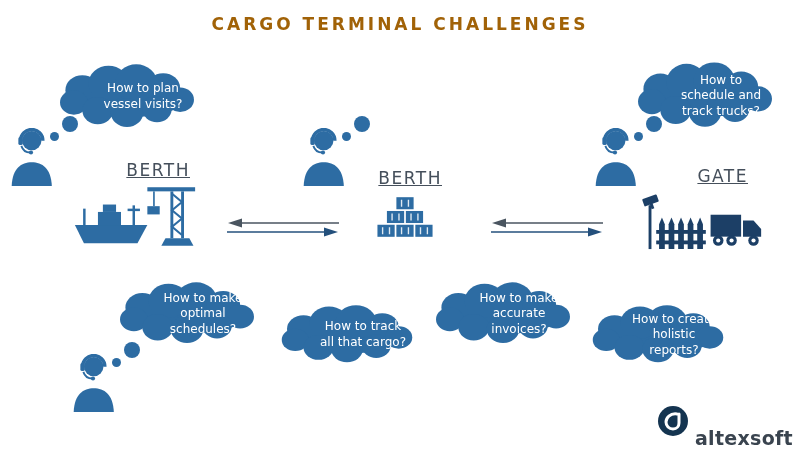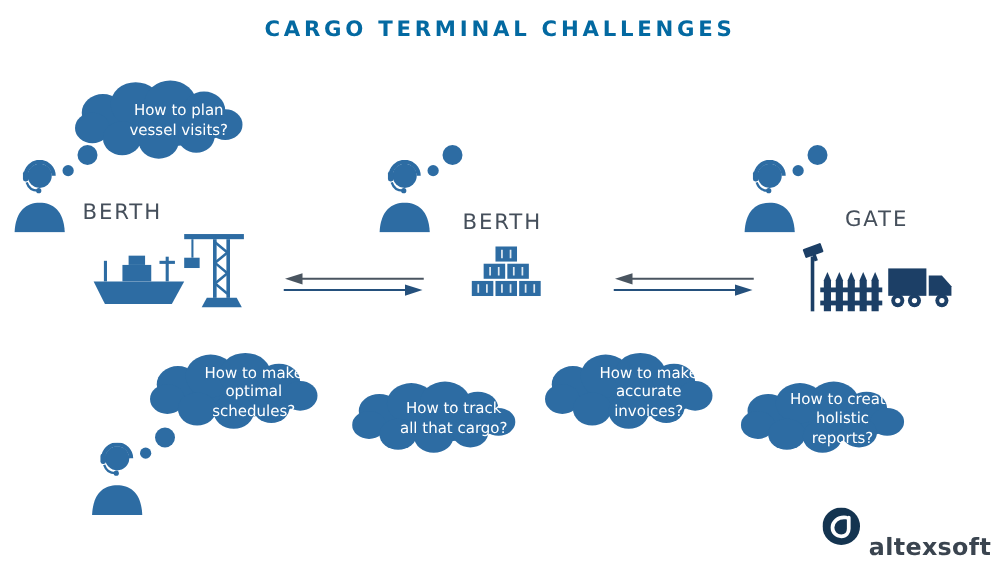--- a/index.html
+++ b/index.html
@@ -4,41 +4,41 @@
 <style>
   html,body{margin:0;padding:0;}
   body{
     width:800px;height:450px;position:relative;background:#ffffff;overflow:hidden;
     font-family:"DejaVu Sans","Liberation Sans",sans-serif;
   }
   .stage{position:absolute;inset:0;}
 
   .title{
     position:absolute;top:14px;left:0;width:800px;text-align:center;
-    font-size:17px;font-weight:600;letter-spacing:3px;color:#0369a1;
+    font-size:17px;font-weight:600;letter-spacing:3px;color:#a16207;
   }
 
   
   .cloud{position:absolute;color:#2d6ca3;}
   .cloud .cloud-shape{position:absolute;inset:0;width:100%;height:100%;}
   .cloud .cloud-text{
     position:absolute;inset:15% 8%;display:flex;align-items:center;justify-content:center;
     text-align:center;color:#ffffff;font-size:12px;line-height:1.3;margin-left:32px;
   }
 
   
   .thinker{position:absolute;width:72px;height:66px;color:#2d6ca3;}
   .agent-svg{position:absolute;left:0;top:6px;width:46px;height:58px;}
   .bubble{position:absolute;background:#2d6ca3;border-radius:50%;}
   .bubble.small{width:9px;height:9px;left:42px;top:10px;}
   .bubble.large{width:16px;height:16px;left:54px;top:-6px;}
 
   .section-label{
     position:absolute;font-size:17px;letter-spacing:1.5px;color:#454f5b;
-    text-align:left;font-weight:500;
+    text-align:right;font-weight:500;text-decoration:underline;
   }
 
   .icon-svg{position:absolute;}
   .arrow{position:absolute;}
 
   .logo{position:absolute;left:658px;top:393px;display:flex;align-items:center;gap:7px;}
   .logo-mark{width:30px;height:30px;display:block;}
   .logo-text{font-size:19px;font-weight:700;color:#3a444f;letter-spacing:.3px;margin-top:34px;}
 </style>
 </head>
@@ -76,20 +76,26 @@
 <div class="stage">
 
   <div class="title">CARGO TERMINAL CHALLENGES</div>
 
   <div class="cloud" style="left:50px;top:63px;width:154px;height:68px">
     <svg class="cloud-shape" viewBox="0 0 200 100" preserveAspectRatio="none">
         <use href="#sym-cloud"></use>
       </svg>
     <div class="cloud-text">How to plan vessel visits?</div>
   </div>
+  <div class="cloud" style="left:628px;top:61px;width:154px;height:70px">
+    <svg class="cloud-shape" viewBox="0 0 200 100" preserveAspectRatio="none">
+        <use href="#sym-cloud"></use>
+      </svg>
+    <div class="cloud-text">How to schedule and track trucks?</div>
+  </div>
 
   <div class="thinker" style="left:8px;top:122px">
     <svg class="agent-svg" viewBox="0 0 60 78">
         <use href="#sym-agent"></use>
       </svg>
     <span class="bubble small"></span>
     <span class="bubble large"></span>
   </div>
   <div class="thinker" style="left:300px;top:122px">
     <svg class="agent-svg" viewBox="0 0 60 78">

